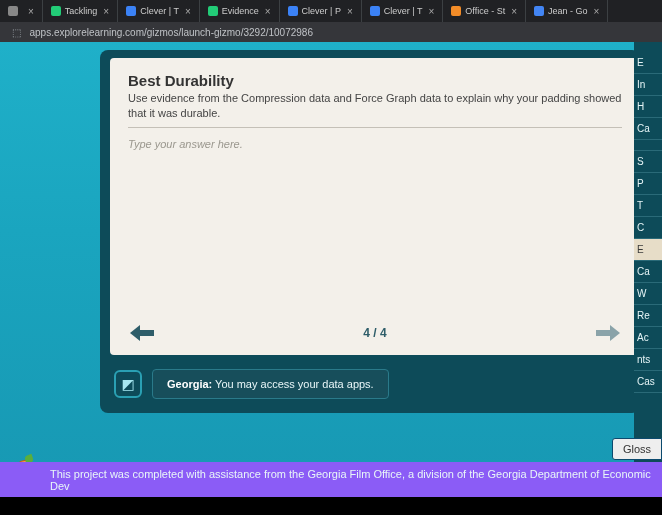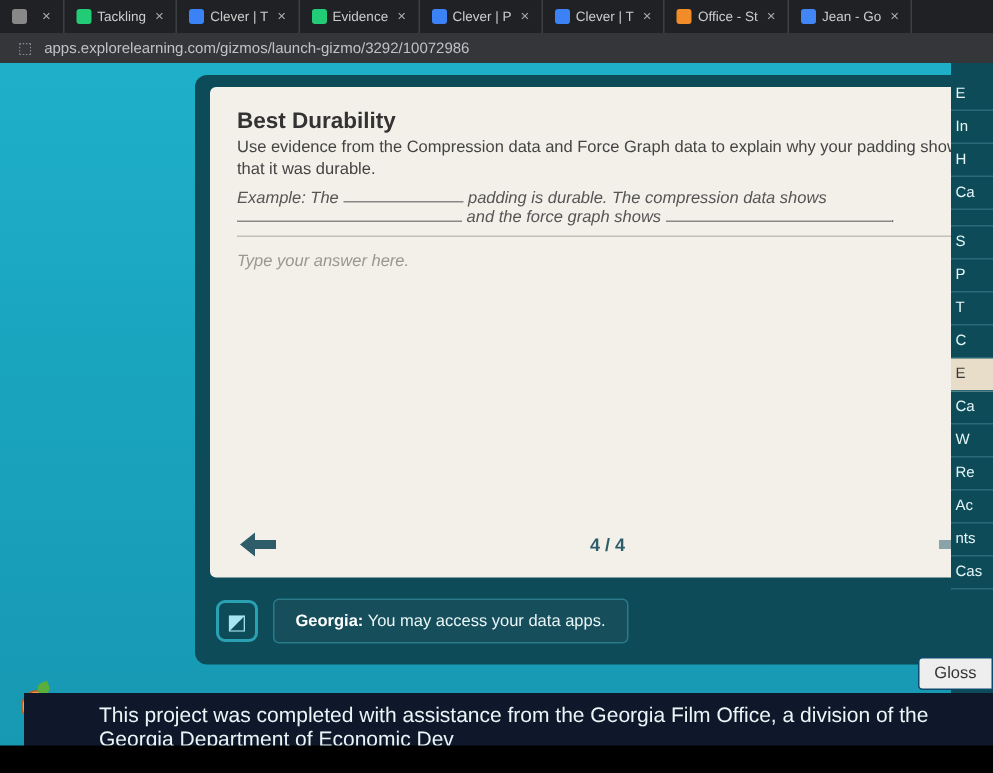--- a/index.html
+++ b/index.html
@@ -38,21 +38,20 @@
     padding-left:12px;
     gap:8px;
   }
   .addr-icon { color:#9aa0a6; font-size:10px;}
   .addr-url { color:#bfc2c6; font-size:10px; }
   .desktop {
     background: linear-gradient(180deg, #1fb0c9 0%, #1aa5bf 40%, #1797b2 100%);
     height: calc(100% - 42px);
     position: relative;
     padding-top: 8px;
-    padding-left: 30px;
   }
   .app-frame {
     margin: 0 0 0 100px;
     width: 540px;
     background: #0d4b59;
     border-radius: 8px;
     padding: 8px 0 8px 10px;
     position: relative;
   }
   .card {
@@ -119,22 +118,22 @@
     padding-top:10px;
   }
   .side-item{padding:5px 3px;border-bottom:1px solid #2a6a78;white-space:nowrap;overflow:hidden;}
   .side-item.active{background:#e7ddc8;color:#3a3a3a;}
   .gloss-tab{
     position:absolute;right:0;top:438px;
     background:#eee;color:#333;font-size:11px;
     padding:4px 10px;border:1px solid #0c4a6e;border-radius:3px 0 0 3px;
   }
   .footer{
-    position:absolute;left:16px;right:0;top:462px;
-    background:#0f172a;color:#e8f6f8;font-size:14px;
+    position:absolute;left:0;right:0;top:462px;
+    background:#8b5cf6;color:#e8f6f8;font-size:11px;
     padding:6px 10px 12px 50px;
   }
   .footer-logo{
     position:absolute;left:14px;top:460px;
     width:22px;height:22px;border-radius:50%;
     background:radial-gradient(circle at 40% 40%, #ffb870, #f07828);
     border:1px solid #c85a10;
   }
   .footer-leaf{position:absolute;left:25px;top:455px;width:8px;height:8px;background:#5aae3c;border-radius:50% 0;transform:rotate(-20deg);}
   .black-border{position:absolute;left:0;right:0;bottom:0;height:18px;background:#000;}
@@ -188,28 +187,20 @@
 <div class="addr-bar">
   <span class="addr-icon">⬚</span>
   <span class="addr-url">apps.explorelearning.com/gizmos/launch-gizmo/3292/10072986</span>
 </div>
 
 <div class="desktop">
   <div class="app-frame">
     <div class="card">
       <div class="title">Best Durability</div>
       <div class="prompt">Use evidence from the Compression data and Force Graph data to explain why your padding showed that it was durable.</div>
-      <div class="example">
-        <span>Example: The</span>
-        <span class="blank"></span>
-        <span>padding is durable. The compression data shows</span><br>
-        <span class="blank long"></span>
-        <span>and the force graph shows</span>
-        <span class="blank long"></span>.
-      </div>
       <div class="answer-box">
         <span class="placeholder">Type your answer here.</span>
       </div>
       <div class="pager">
         <span class="arrow-btn">
           <svg width="28" height="20" viewBox="0 0 28 20">
               <path d="M12 2 L2 10 L12 18 L12 13 L26 13 L26 7 L12 7 Z" fill="#2e5d69"></path>
             </svg>
         </span>
         <span>4 / 4</span>

